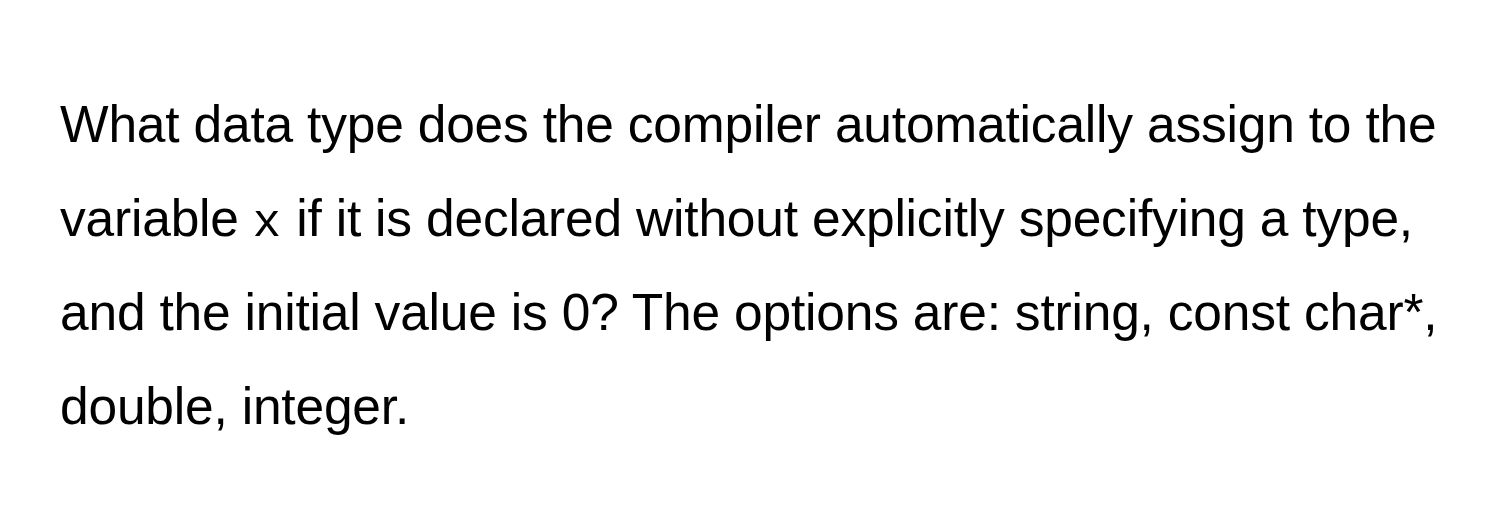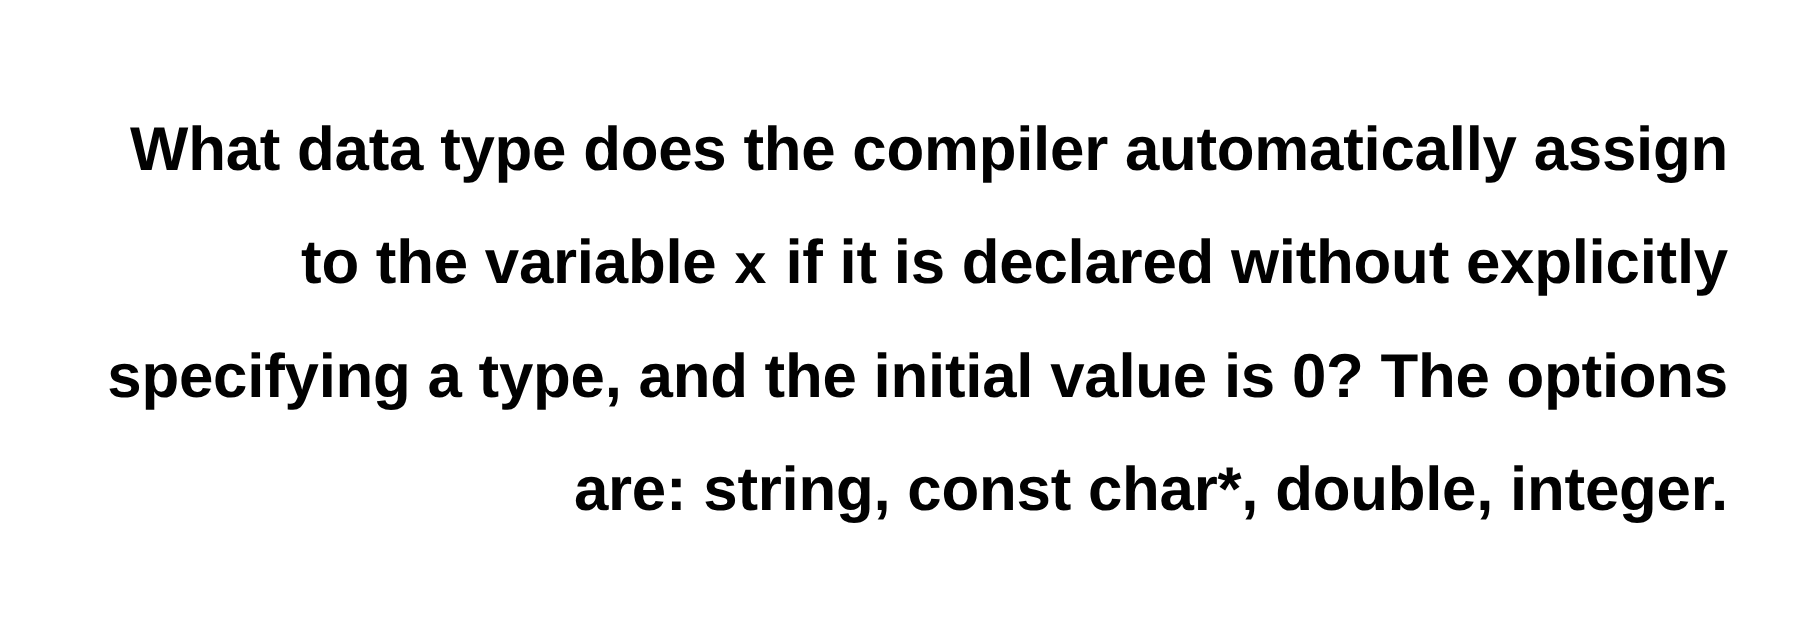--- a/index.html
+++ b/index.html
@@ -11,24 +11,23 @@
       width: 1500px;
       height: 520px;
       background: #ffffff;
       font-family: -apple-system, BlinkMacSystemFont, "Segoe UI", Helvetica, Arial, sans-serif;
       padding: 78px 60px 60px 60px;
       color: #000000;
     }
     .question-text {
       font-size: 51.5px;
       line-height: 1.82;
-      font-weight: 700;
+      font-weight: 400;
       color: #010101;
       letter-spacing: -0.2px;
-      text-align: right;
     }
     .code-var {
       font-family: "Courier New", Courier, monospace;
       font-size: 47px;
       letter-spacing: 1px;
     }
   </style>
 </head>
 <body>
 

